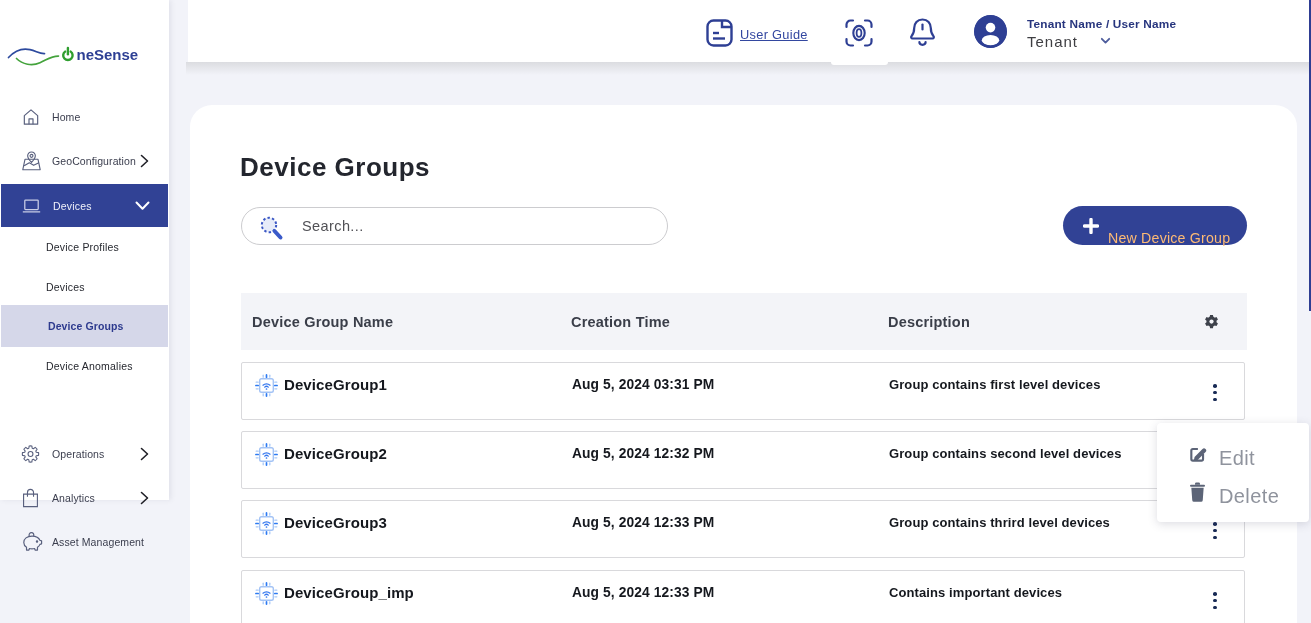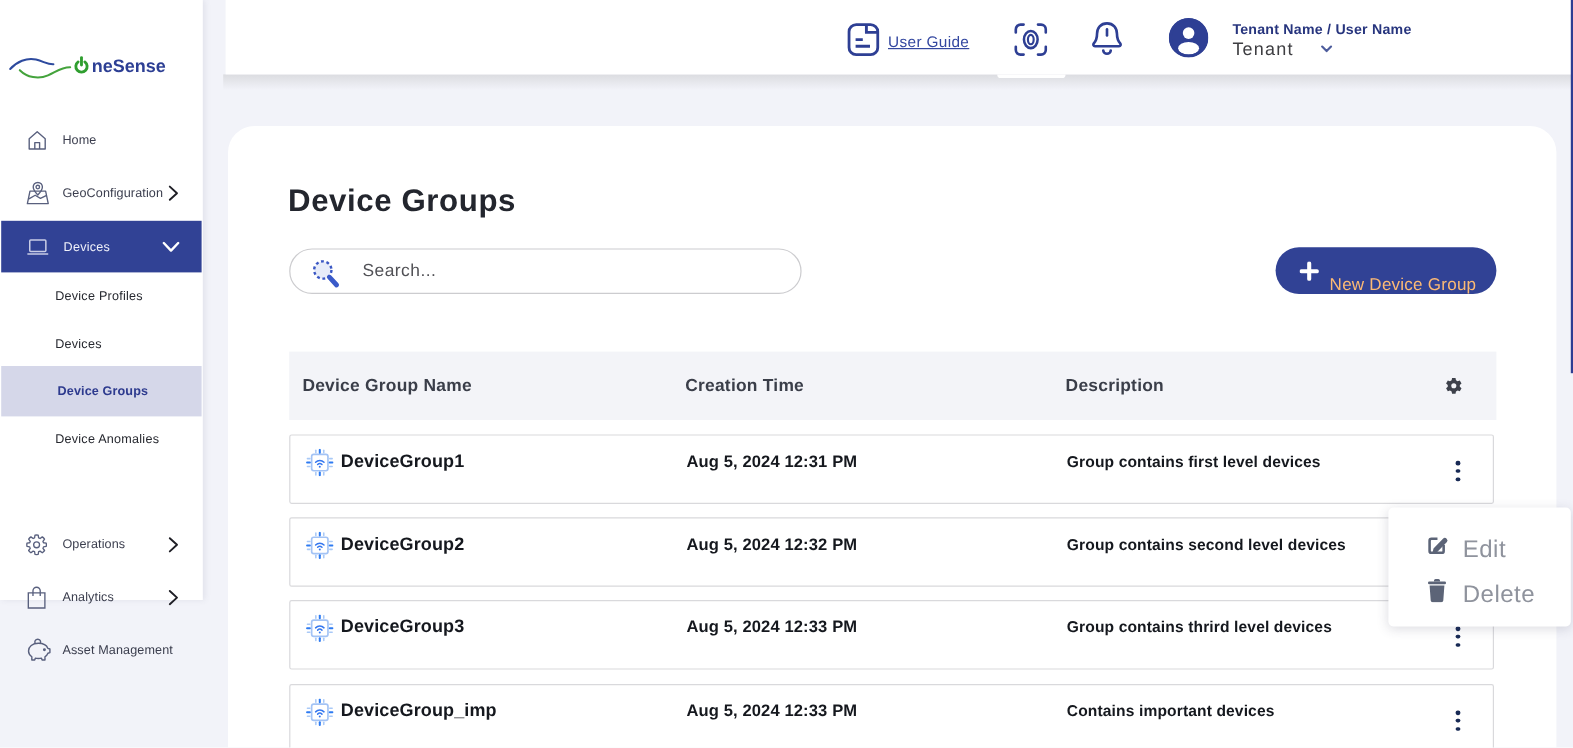--- a/index.html
+++ b/index.html
@@ -149,21 +149,21 @@
           <path d="M19.8 11.5 h2.3"></path>
         </g>
         <g stroke="#3577ef" stroke-width="1.25">
           <path d="M8 11.2 a5 5 0 0 1 7 0"></path>
           <path d="M9.7 13.1 a2.6 2.6 0 0 1 3.6 0"></path>
         </g>
         <circle cx="11.5" cy="15" r="0.85" fill="#3577ef" stroke="none"></circle>
       </g>
     </svg>
   <div class="cell" style="left:42px">DeviceGroup1</div>
-  <div class="cell t" style="left:330px">Aug 5, 2024 12:31 PM</div>
+  <div class="cell t" style="left:330px">Aug 5, 2024 03:31 PM</div>
   <div class="cell d" style="left:647px">Group contains first level devices</div>
   <div class="dots">
       <i></i>
       <i></i>
       <i></i>
     </div>
 </div>
 
 <div class="row" style="top:431px">
   <svg class="chip" width="23" height="23" viewBox="0 0 23 23">

